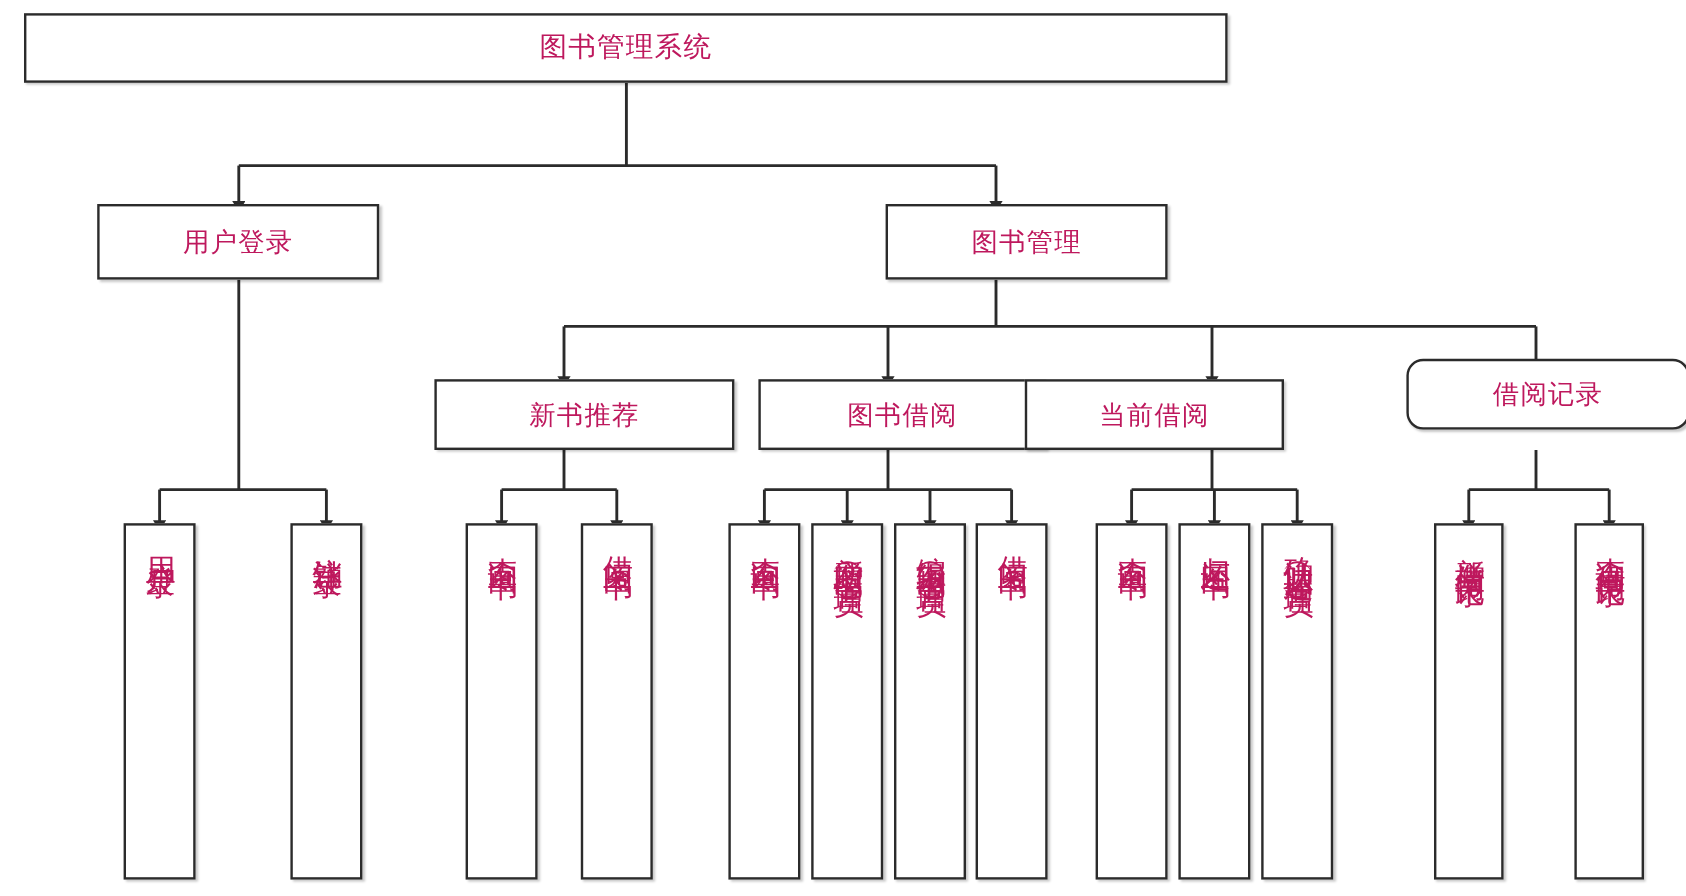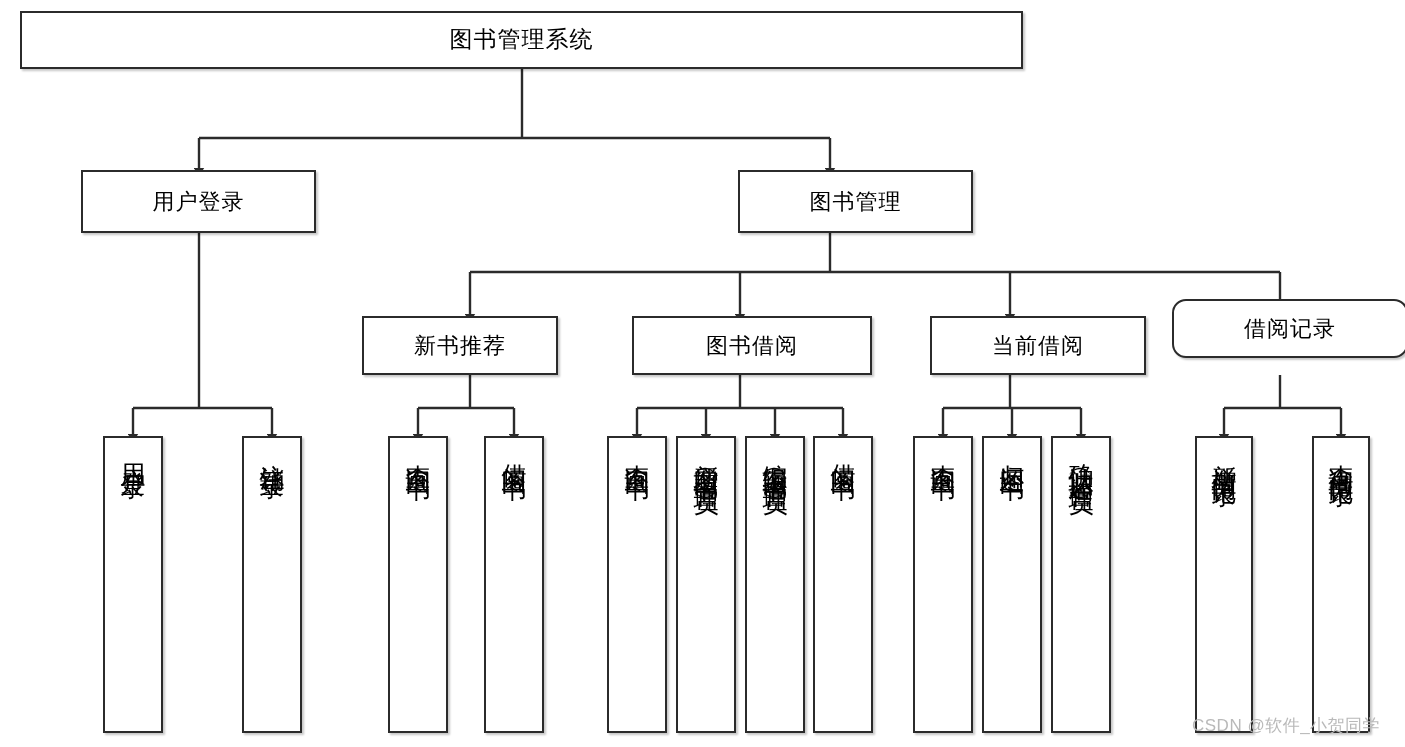--- a/index.html
+++ b/index.html
@@ -29,21 +29,21 @@
     position: absolute;
     box-sizing: border-box;
     background: #ffffff;
     border: 2px solid #2b2b2b;
     display: flex;
     align-items: center;
     justify-content: center;
     box-shadow: 2px 2px 2px rgba(0,0,0,0.22);
   }
   .node .label {
-    color: #000000;
+    color: #be185d;
     text-align: center;
     line-height: 1.18;
     white-space: nowrap;
   }
   .node.horiz .label {
     font-size: 22px;
     letter-spacing: 1px;
   }
   .node.vert {
     align-items: flex-start;
@@ -120,27 +120,27 @@
   <div id="nodes">
       <div class="node horiz root" style="left: 20px; top: 11px; width: 1003px; height: 58px;">
         <span class="label">图书管理系统</span>
       </div>
       <div class="node horiz" style="left: 81px; top: 170px; width: 235px; height: 63px;">
         <span class="label">用户登录</span>
       </div>
       <div class="node horiz" style="left: 712px; top: 170px; width: 235px; height: 63px; margin-left: 26px;">
         <span class="label">图书管理</span>
       </div>
-      <div class="node horiz" style="left: 362px; top: 316px; width: 196px; height: 59px;">
+      <div class="node horiz" style="left: 362px; top: 316px; width: 250px; height: 59px;">
         <span class="label">新书推荐</span>
       </div>
       <div class="node horiz" style="left: 632px; top: 316px; width: 240px; height: 59px;">
         <span class="label">图书借阅</span>
       </div>
-      <div class="node horiz" style="left: 930px; top: 316px; width: 216px; height: 59px;">
+      <div class="node horiz" style="left: 854px; top: 316px; width: 216px; height: 59px;">
         <span class="label">当前借阅</span>
       </div>
       <div class="node horiz" style="left: 1172px; top: 299px; width: 236px; height: 59px; border-radius: 14px;">
         <span class="label">借阅记录</span>
       </div>
       <div class="node vert" style="left: 103px; top: 436px; width: 60px; height: 297px;">
         <span class="label">用户登录</span>
       </div>
       <div class="node vert" style="left: 242px; top: 436px; width: 60px; height: 297px;">
         <span class="label">注销登录</span>
@@ -173,14 +173,13 @@
         <span class="label">确认归还（管理员）</span>
       </div>
       <div class="node vert" style="left: 1195px; top: 436px; width: 58px; height: 297px;">
         <span class="label">新增借阅记录</span>
       </div>
       <div class="node vert" style="left: 1312px; top: 436px; width: 58px; height: 297px;">
         <span class="label">查询借阅记录</span>
       </div>
     </div>
 
-  <div id="watermark">CSDN @软件_小贺同学</div>
 </div>
 
 </body></html>

